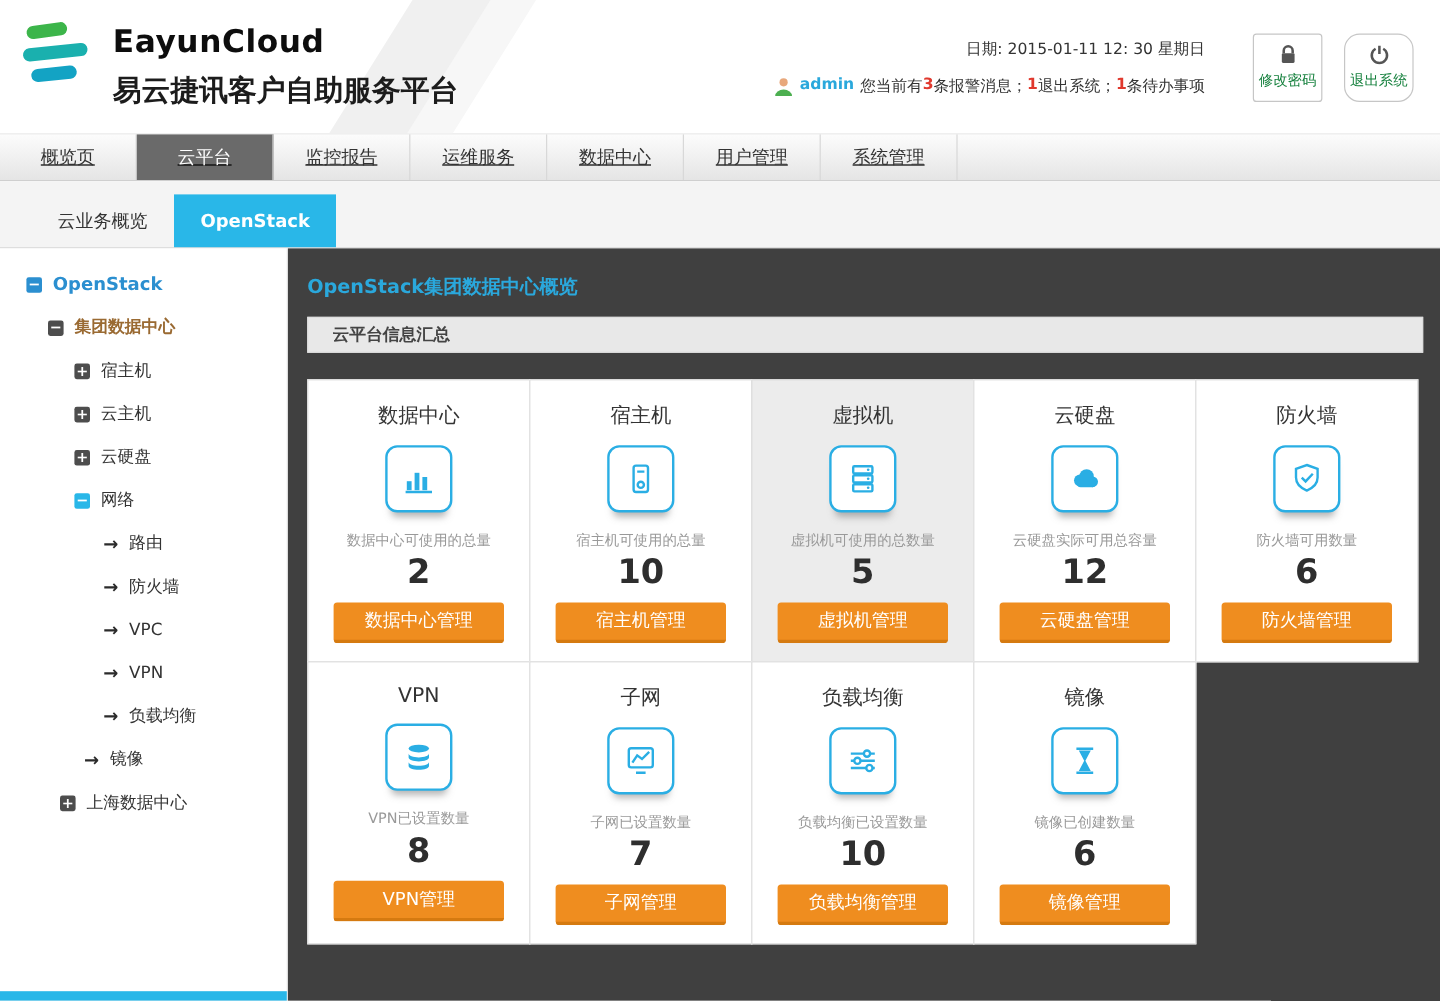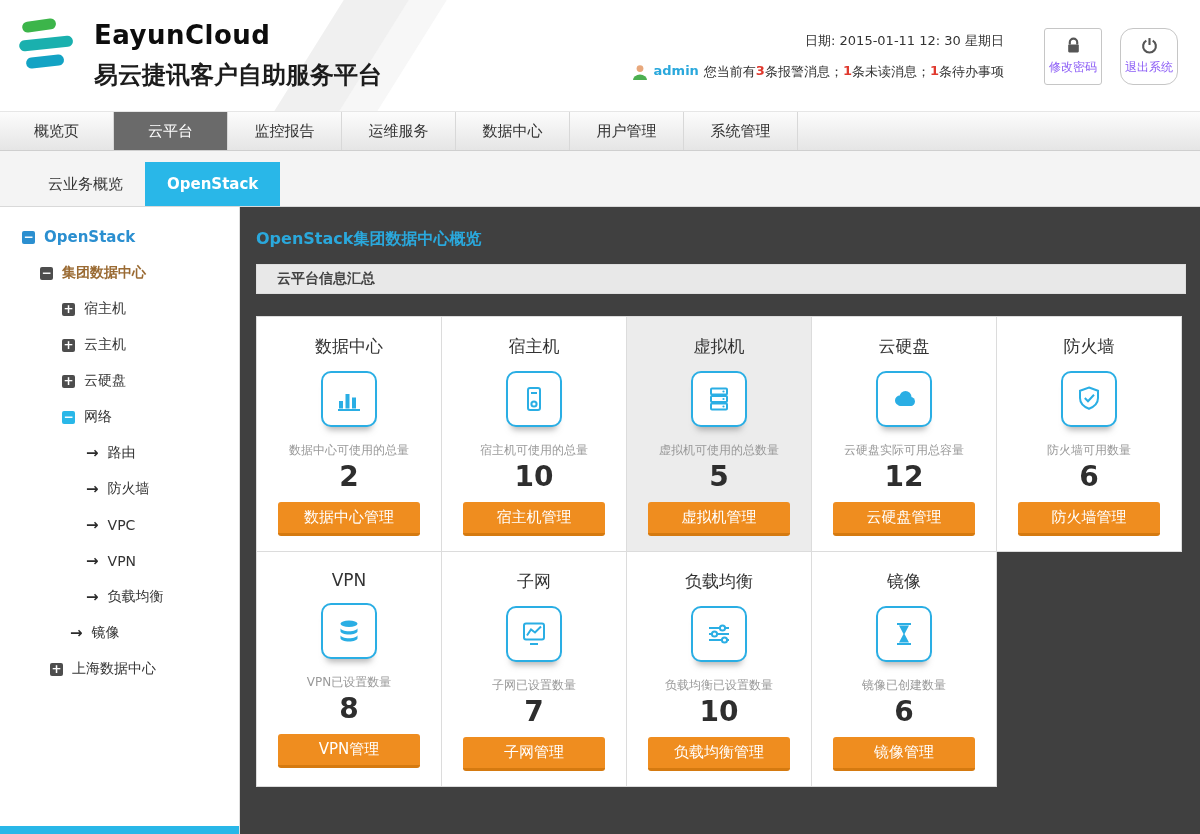--- a/index.html
+++ b/index.html
@@ -15,24 +15,24 @@
   .brand-block { margin-left:10px; padding-top:6px; }
   .brand { font-size:26px; font-weight:bold; color:#0d0d0d; letter-spacing:.5px; }
   .sub { font-size:24px; font-weight:bold; color:#1c1c1c; margin-top:9px; }
   .date-line { position:absolute; top:32px; right:196px; font-size:13px; color:#333; }
   .user-line { position:absolute; top:63px; right:196px; font-size:13px; color:#333; display:flex; white-space:nowrap; }
   .uname { color:#2aa8dc; font-weight:bold; margin:0 5px 0 5px; }
   .num-red { color:#e0392e; font-weight:bold; }
   .h-btn { position:absolute; top:28px; width:58px; height:57px; border:1px solid #c6c6c6; border-radius:3px; background:#fff; display:flex; flex-direction:column; align-items:center; justify-content:center; gap:5px; cursor:pointer; }
   .h-btn.pwd { right:98px; }
   .h-btn.lgt { right:22px;border-radius:13px; }
-  .h-btn .lbl { font-size:12px; color:#8b5cf6; }
-
-  
-  .nav { height:40px; display:flex; background:linear-gradient(#fcfcfc,#e5e5e5); border-top:1px solid #e6e6e6; border-bottom:1px solid #cfcfcf; }
+  .h-btn .lbl { font-size:12px; color:#15803d; }
+
+  
+  .nav { height:40px; display:flex; background:linear-gradient(#fcfcfc,#e5e5e5); border-top:1px solid #e6e6e6; border-bottom:1px solid #cfcfcf;text-decoration:underline; }
   .nav-item { width:114px; display:flex; align-items:center; justify-content:center; font-size:15px; color:#333; border-right:1px solid #d8d8d8; cursor:pointer; }
   .nav-item.active { background:#6a6a6a; color:#fff; }
 
   
   .subnav { height:56px; background:#f4f4f4; border-bottom:1px solid #d9d9d9; display:flex; align-items:flex-end; padding-left:26px; }
   .stab { height:44px; padding:0 22px; display:flex; align-items:center; justify-content:center; font-size:15px; color:#333; cursor:pointer; }
   .stab.active { background:#29b7e8; color:#fff; font-weight:bold; min-width:130px; }
 
   
   .bodywrap { display:flex; height:627px; }
@@ -90,21 +90,21 @@
         <svg width="18" height="18" viewBox="0 0 18 18">
           <circle cx="9" cy="5.6" r="3.4" fill="#e8a87c"></circle>
           <path d="M2 17 a7 5.4 0 0 1 14 0 Z" fill="#4caf50"></path>
         </svg>
       </span>
       <span class="uname">admin</span>
       <span>您当前有 </span>
       <span class="num-red">3</span>
       <span> 条报警消息；</span>
       <span class="num-red">1</span>
-      <span> 条未读消息；</span>
+      <span> 退出系统；</span>
       <span class="num-red">1</span>
       <span> 条待办事项</span>
     </div>
 
     <div class="h-btn pwd">
       <span style="display:inline-flex;">
         <svg width="17" height="17" viewBox="0 0 16 16">
           <path d="M4.5 7 V5 a3.5 3.5 0 0 1 7 0 V7" fill="none" stroke="#555" stroke-width="2"></path>
           <rect x="3" y="7" width="10" height="7.5" rx="1" fill="#555"></rect>
         </svg>

